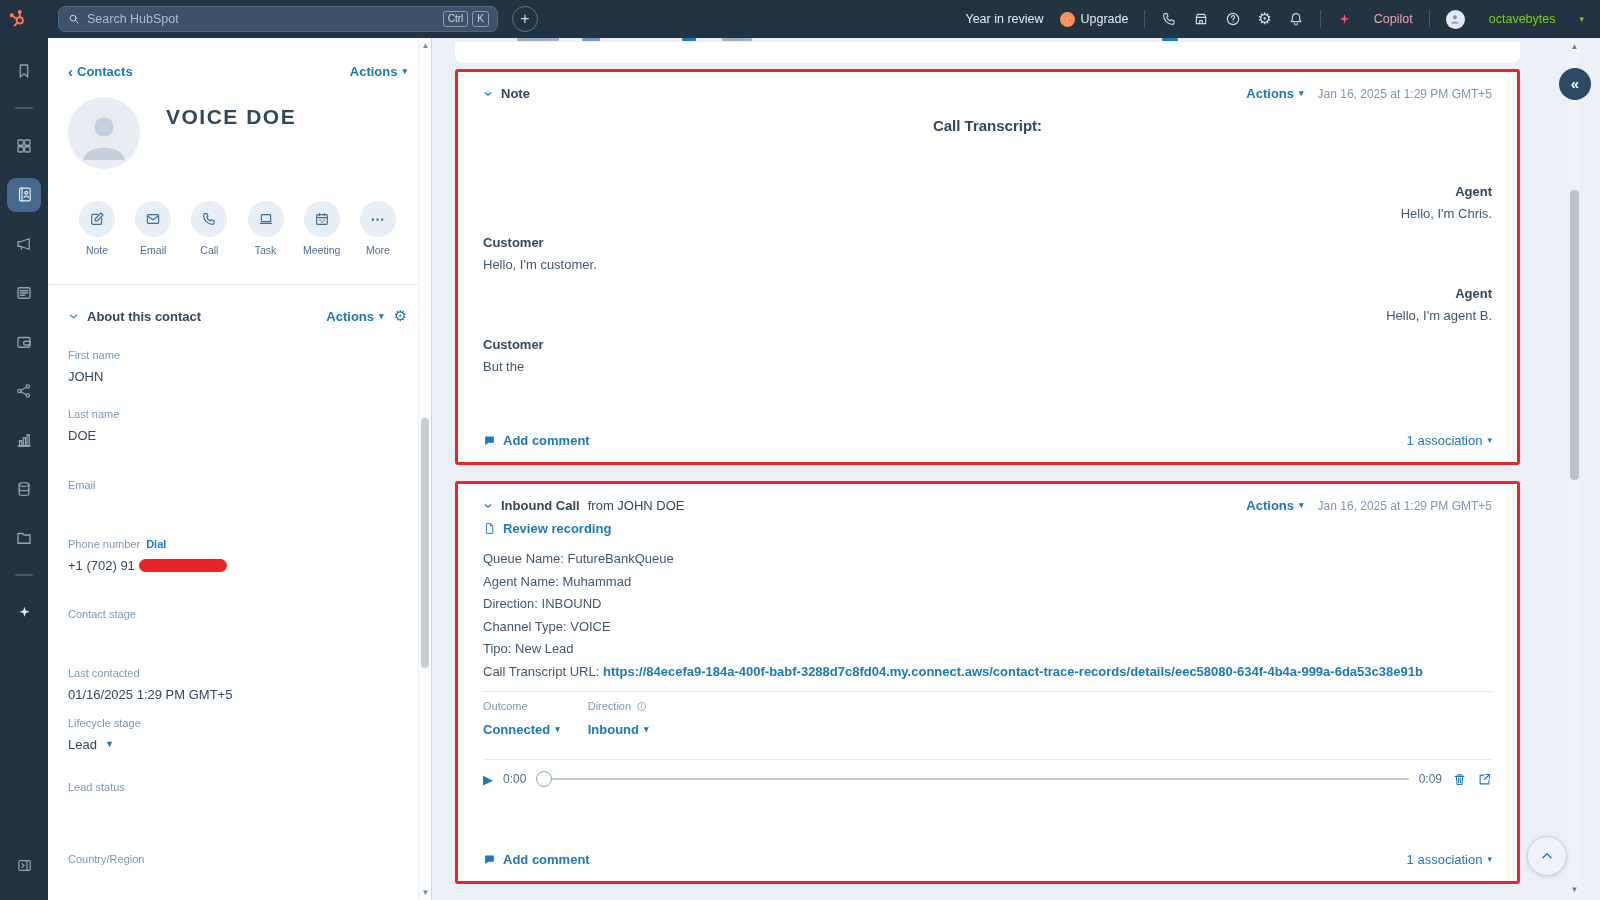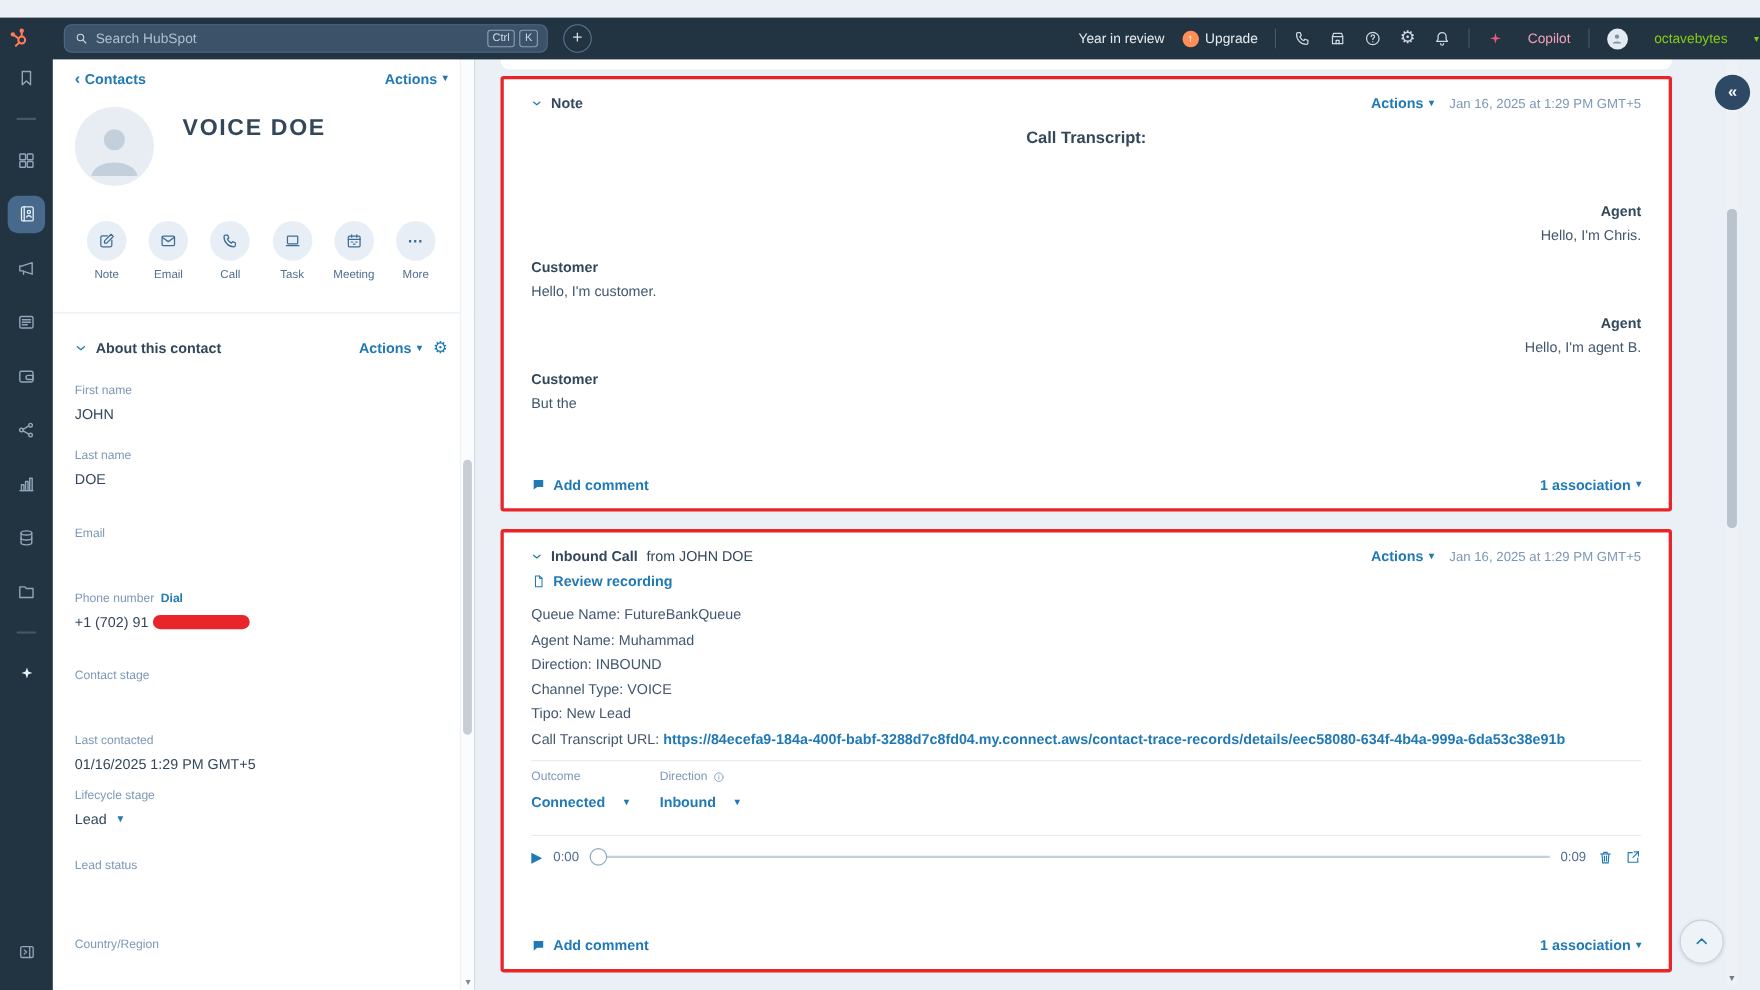--- a/index.html
+++ b/index.html
@@ -1,33 +1,33 @@
 <!DOCTYPE html>
 <html><head>
 <meta charset="utf-8">
 <style>
   * { margin:0; padding:0; box-sizing:border-box; }
   html,body { width:1600px; height:900px; overflow:hidden; }
   body { font-family:"Liberation Sans", sans-serif; background:#eaf0f6; color:#33475b; }
   .screen { position:relative; width:1600px; height:900px; }
 
   
-  .navbar { position:absolute; top:16px; left:0; width:1600px; height:38px; background:#223442;
+  .navbar { position:absolute; top:0; left:0; width:1600px; height:38px; background:#223442;
             display:flex; align-items:center; z-index:30; }
   .sprocket { width:34px; display:flex; justify-content:center; cursor:pointer; }
   .searchbar { position:relative; margin-left:24px; width:440px; height:26px; background:#3c5268;
                border:1px solid #4d6a85; border-radius:7px; display:flex; align-items:center; padding:0 8px; }
   .searchbar input { flex:1; background:transparent; border:none; outline:none; color:#dfe8f0;
                      font-size:12.5px; font-family:inherit; }
   .searchbar input::placeholder { color:#aebfcf; }
   .kbd { border:1px solid #8ba0b5; color:#d3dde6; border-radius:3px; font-size:10px; padding:0 4px;
          margin-left:4px; line-height:14px; }
   .plus-btn { margin-left:14px; width:26px; height:26px; border-radius:50%; border:1.5px solid #5a7590;
               background:transparent; color:#d3dde6; font-size:16px; line-height:22px; cursor:pointer; }
-  .nav-right { margin-left:auto; display:flex; align-items:center; gap:16px; padding-right:1px; }
+  .nav-right { margin-left:auto; display:flex; align-items:center; gap:16px; padding-right:16px; }
   .nav-link { color:#e6edf3; font-size:12.5px; text-decoration:none; cursor:pointer; white-space:nowrap; }
   .upgrade { display:flex; align-items:center; gap:6px; cursor:pointer; }
   .up-circ { width:15px; height:15px; border-radius:50%; background:#ff8f59; color:#fff; font-size:10px;
              font-weight:bold; display:flex; align-items:center; justify-content:center; }
   .vdiv { width:1px; height:18px; background:#47596b; }
   .nav-ic { color:#cfd9e3; display:flex; align-items:center; cursor:pointer; }
   .gear-glyph { font-size:16px; line-height:16px; }
   .copilot { display:flex; align-items:flex-start; gap:22px; cursor:pointer; color:#f2a0b6;
              font-size:12.5px; }
   .account { display:flex; align-items:center; gap:24px; cursor:pointer; color:#84cc16; font-size:12.5px; }
@@ -102,34 +102,34 @@
   .timestamp { font-size:12px; color:#7c98b6; }
   .transcript-title { text-align:center; font-size:15px; font-weight:bold; margin-top:16px; }
   .msg { margin-top:14px; }
   .msg.first { margin-top:50px; }
   .msg .speaker { font-size:13px; font-weight:bold; }
   .msg .text { font-size:13px; margin-top:7px; color:#42576d; }
   .msg.right { text-align:right; }
   .card-foot { margin-top:auto; display:flex; align-items:center; }
   .add-comment { display:flex; align-items:center; gap:7px; color:#2079b5; font-weight:bold;
                  font-size:13px; cursor:pointer; }
-  .assoc { margin-left:auto; color:#2079b5; font-weight:bold; font-size:13px; cursor:pointer;
+  .assoc { margin-left:auto; color:#2079b5; font-weight:normal; font-size:13px; cursor:pointer;
            display:flex; align-items:center; gap:5px; }
   .review { display:flex; align-items:center; gap:7px; color:#2079b5; font-weight:bold; font-size:13px;
             margin-top:8px; cursor:pointer; }
   .details { margin-top:12px; }
   .details div { font-size:13px; line-height:22.5px; color:#42576d; }
   .url-line { font-size:13px; line-height:22.5px; color:#42576d; }
   .url-link { color:#2079b5; font-weight:bold; text-decoration:none; cursor:pointer; }
   .hline { border:none; border-top:1px solid #e5eaf0; margin-top:8px; }
   .hline.mt { margin-top:22px; }
   .oc-row { display:flex; gap:28px; margin-top:8px; }
   .oc-col .oc-label { font-size:11px; color:#7c98b6; display:flex; gap:5px; align-items:center; }
   .oc-col .oc-value { margin-top:10px; font-size:13px; font-weight:bold; color:#2079b5; cursor:pointer;
-                      display:flex; align-items:center; gap:17px; }
+                      display:flex; align-items:center; gap:5px; }
   .player { display:flex; align-items:center; margin-top:10px; gap:10px; }
   .play-btn { color:#2079b5; font-size:13px; cursor:pointer; background:none; border:none; }
   .ptime { font-size:12px; color:#516f90; }
   .track-wrap { flex:1; position:relative; height:18px; display:flex; align-items:center; }
   .track { width:100%; height:2px; background:#c3d1dd; border-radius:1px; }
   .handle { position:absolute; left:0; top:1px; width:16px; height:16px; border-radius:50%;
             background:#fff; border:1.5px solid #8ca8bd; cursor:pointer; }
   .p-ic { color:#2079b5; display:flex; cursor:pointer; }
 
   .collapse-btn { position:absolute; top:30px; right:9px; width:32px; height:32px; border-radius:50%;

